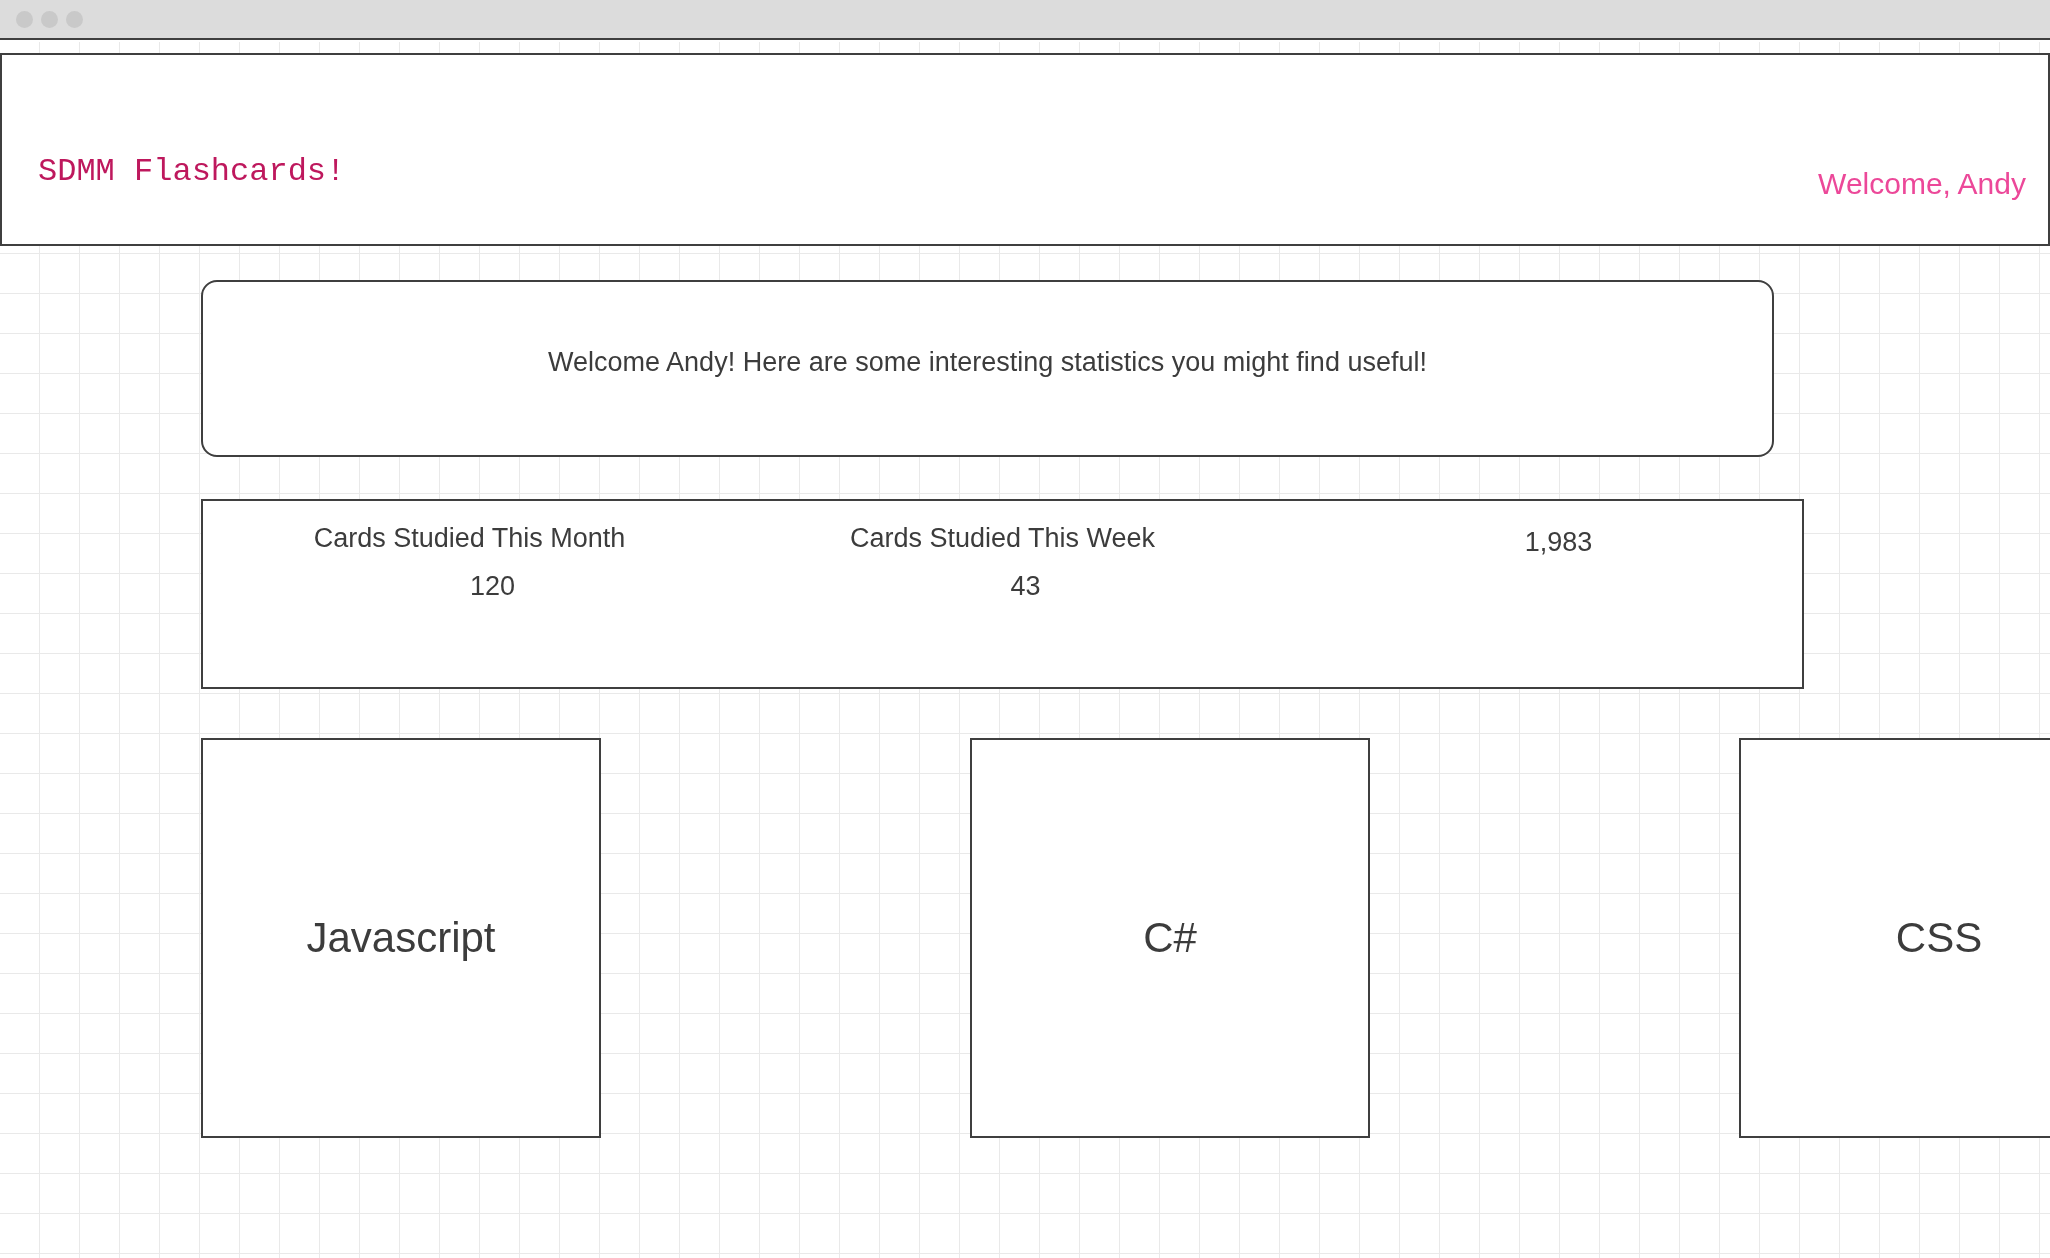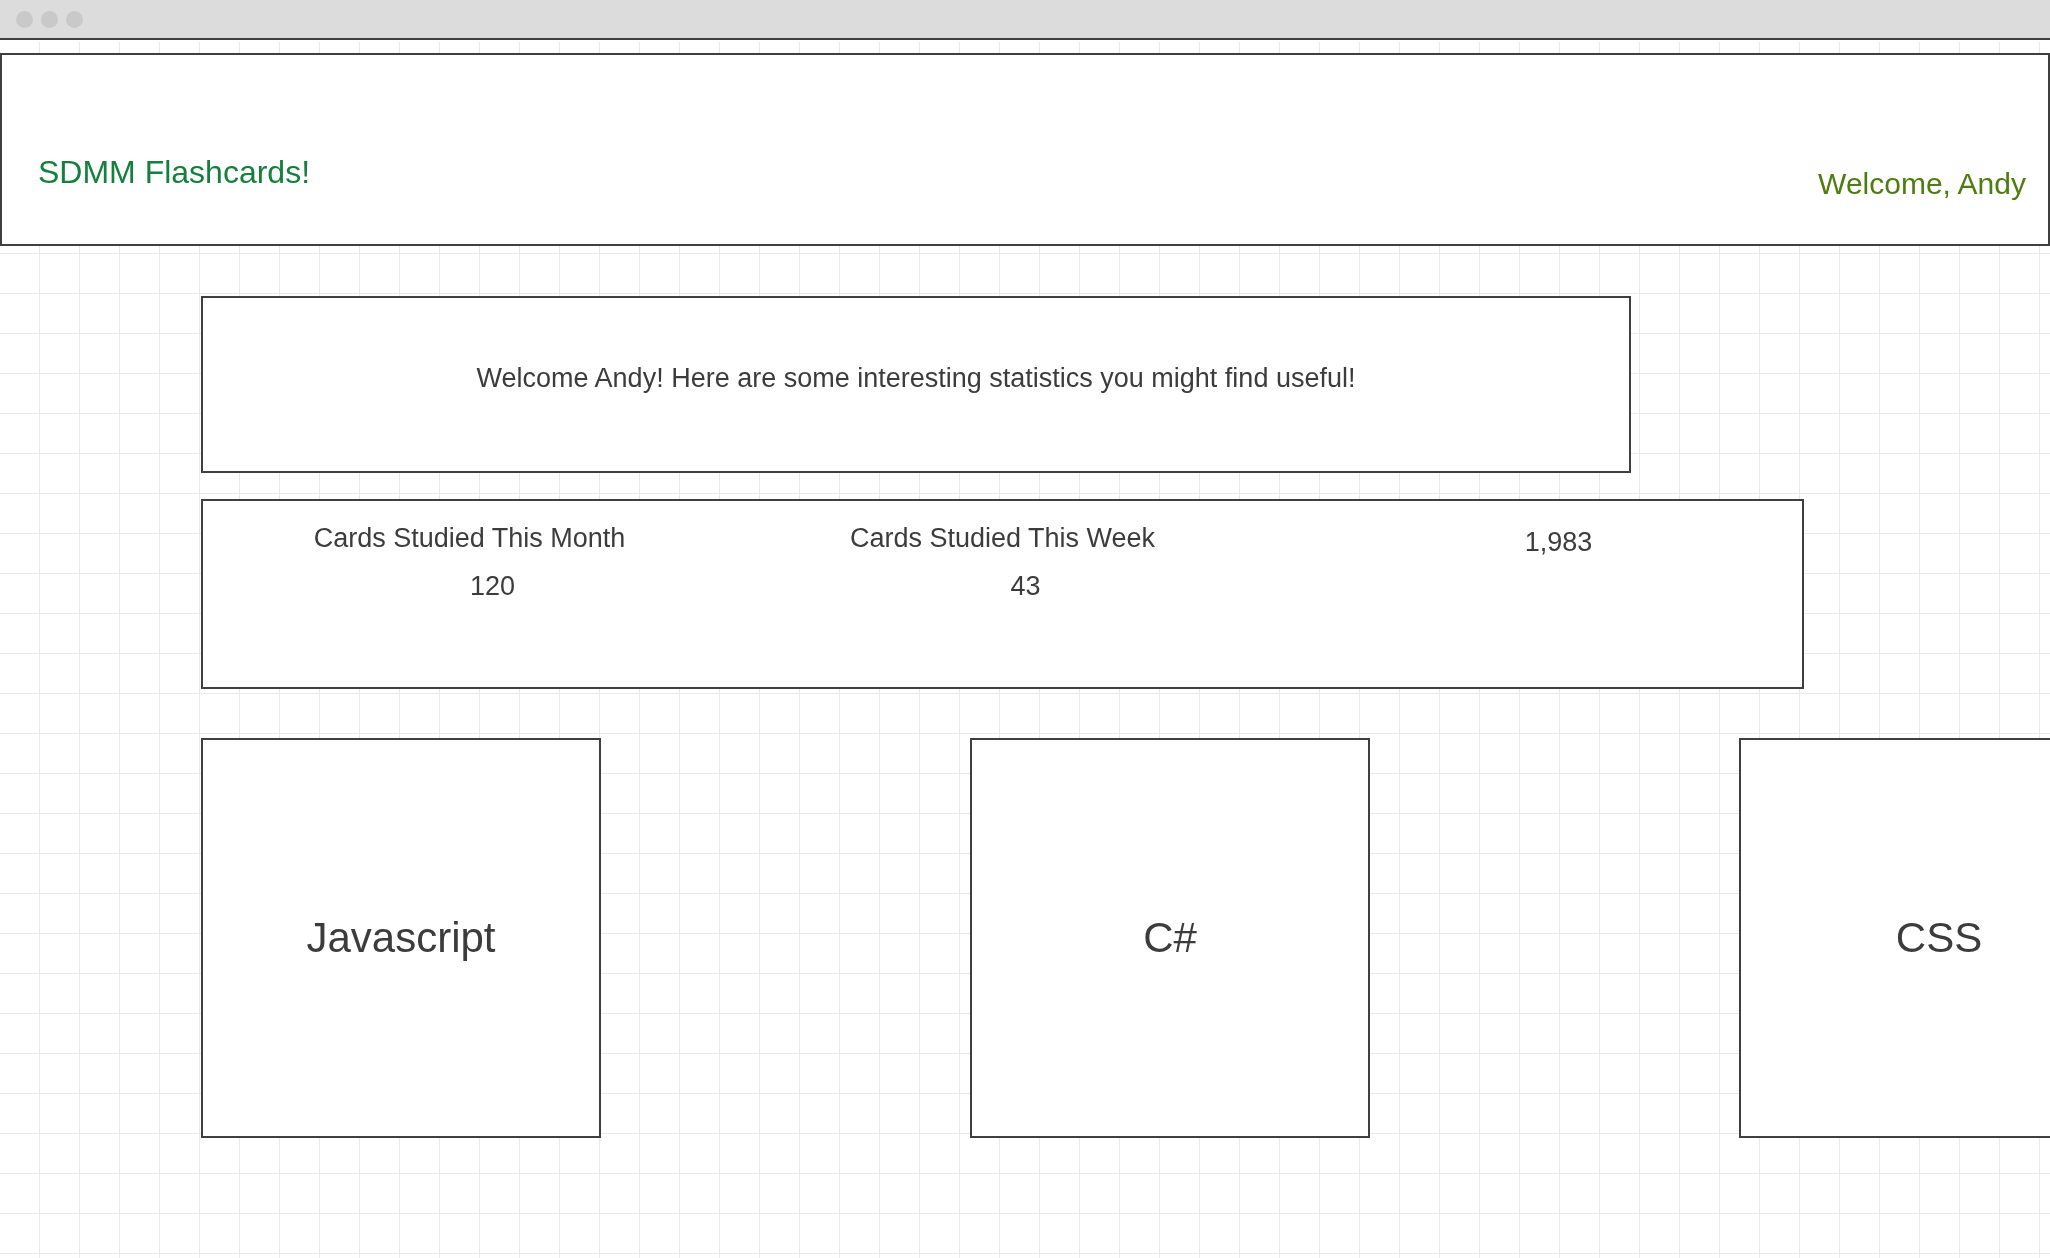--- a/index.html
+++ b/index.html
@@ -73,47 +73,49 @@
     height: 193px;
     box-sizing: border-box;
     border: 2px solid #3f3f3f;
     background: #ffffff;
   }
   .app-title {
     position: absolute;
     left: 36px;
     top: 101px;
     font-size: 32px;
-    color: #15803d;
+    color: #be185d;
     line-height: 1;
     white-space: nowrap;
+    font-family: Liberation Mono, monospace;
   }
   .welcome-user {
     position: absolute;
     right: 22px;
     top: 114px;
     font-size: 30px;
-    color: #4d7c0f;
+    color: #ec4899;
     line-height: 1;
     white-space: nowrap;
   }
 
   
   .card {
     position: absolute;
     box-sizing: border-box;
     border: 2px solid #3f3f3f;
     background: #ffffff;
   }
 
   .welcome-card {
     left: 201px;
-    top: 254px;
-    width: 1430px;
+    top: 238px;
+    width: 1573px;
     height: 177px;
+    border-radius: 16px;
   }
   .welcome-text {
     position: absolute;
     left: 0;
     right: 0;
     top: 67px;
     text-align: center;
     font-size: 27px;
     color: #3c3c3c;
     line-height: 1;

